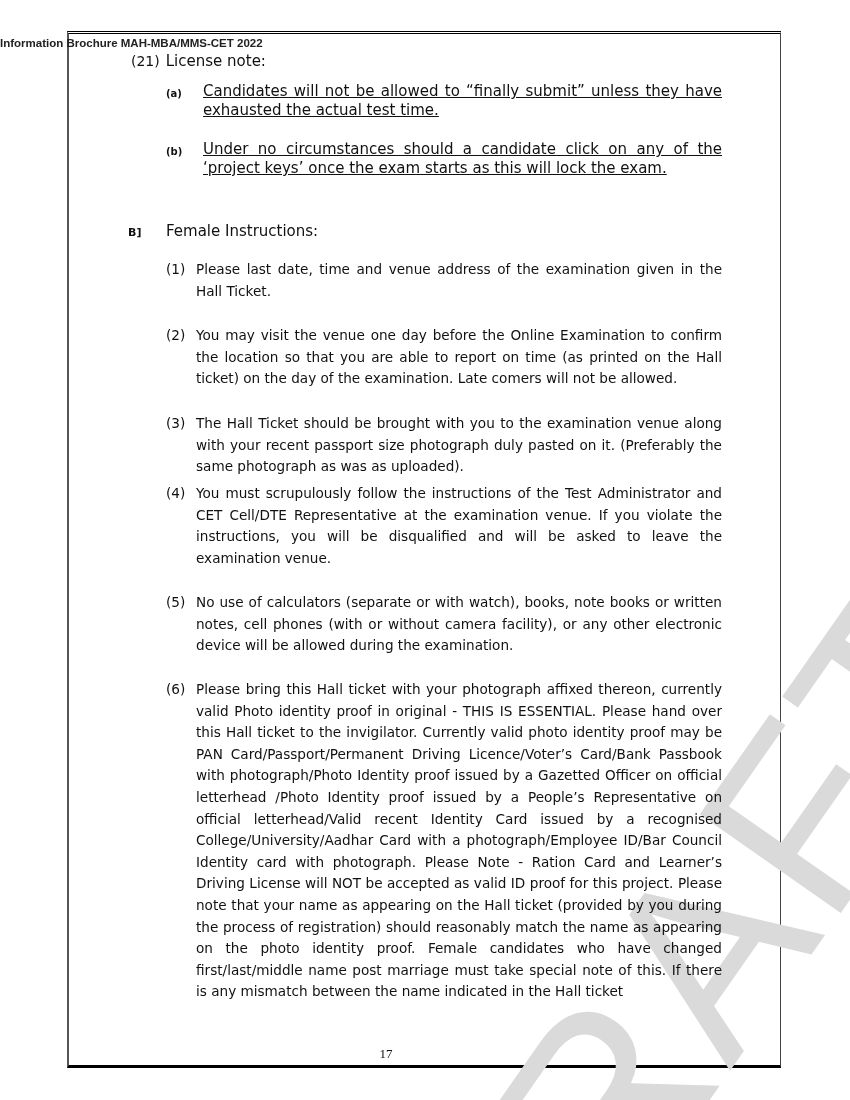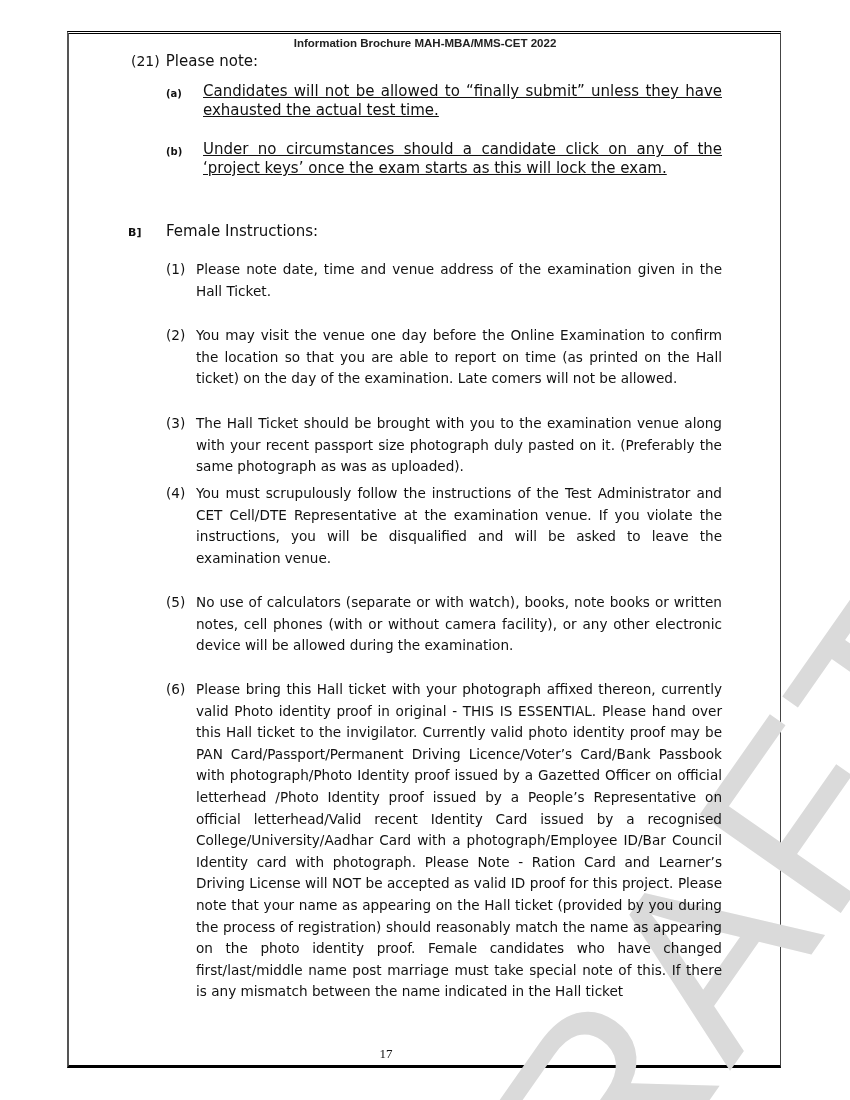--- a/index.html
+++ b/index.html
@@ -20,21 +20,21 @@
       font-size: 250px; font-weight: normal; color: #dadada;
       transform: rotate(-55deg); transform-origin: center;
       white-space: nowrap; letter-spacing: 6px; line-height: 1;
       z-index: 0; pointer-events: none;
     }
     .watermark-wrap { position: absolute; left: 0; top: 0; width: 850px; height: 1100px; overflow: hidden; z-index: 0; }
 
     .content { position: absolute; left: 0; top: 0; width: 850px; height: 1100px; z-index: 1; }
 
     .header-title {
-      position: absolute; top: 37px; left: 0; width: 850px; text-align: center;
+      position: absolute; top: 37px; left: 0; width: 850px; 
       font-family: "Liberation Sans", sans-serif; font-size: 11.5px; font-weight: bold; color: #222;
     }
 
     .note-heading {
       position: absolute; left: 131px; top: 52px; font-size: 15px; color: #111;
     }
     .note-heading .num { font-size: 14px; margin-right: 6px; }
 
     .sub-item { position: absolute; left: 166px; width: 556px; font-size: 15px; line-height: 19px; color: #111; }
     .sub-item .marker { position: absolute; left: 0; top: 2px; font-size: 10px; font-weight: bold; }
@@ -60,40 +60,40 @@
 
 <div class="watermark-wrap">
   <div class="watermark">DRAFT COPY</div>
 </div>
 
 <div class="content">
 
   <div class="header-title">Information Brochure MAH-MBA/MMS-CET 2022</div>
 
   <div class="note-heading">
-    <span class="num">(21)</span><span>Please note:</span>
+    <span class="num">(21)</span><span>License note:</span>
   </div>
 
   <div class="sub-item" style="top:82px;">
     <span class="marker">(a)</span>
     <span class="txt">Candidates will not be allowed to “finally submit” unless they have exhausted the actual test time.</span>
   </div>
 
   <div class="sub-item" style="top:140px;">
     <span class="marker">(b)</span>
     <span class="txt">Under no circumstances should a candidate click on any of the ‘project keys’ once the exam starts as this will lock the exam.</span>
   </div>
 
   <div class="section-b">
     <span class="letter">B]</span><span>Female Instructions:</span>
   </div>
 
   <div class="gi-item" style="top:259px;">
     <span class="num">(1)</span>
-    <span class="txt">Please note date, time and venue address of the examination given in the Hall Ticket.</span>
+    <span class="txt">Please last date, time and venue address of the examination given in the Hall Ticket.</span>
   </div>
 
   <div class="gi-item" style="top:325px;">
     <span class="num">(2)</span>
     <span class="txt"><span>You may visit the venue one day before the Online Examination to confirm the location so that you are able to report </span><b>on time</b><span> (as printed on the Hall ticket) on the day of the examination. Late comers will not be allowed.</span></span>
   </div>
 
   <div class="gi-item" style="top:413px;">
     <span class="num">(3)</span>
     <span class="txt">The Hall Ticket should be brought with you to the examination venue along with your recent passport size photograph duly pasted on it. (Preferably the same photograph as was as uploaded).</span>

